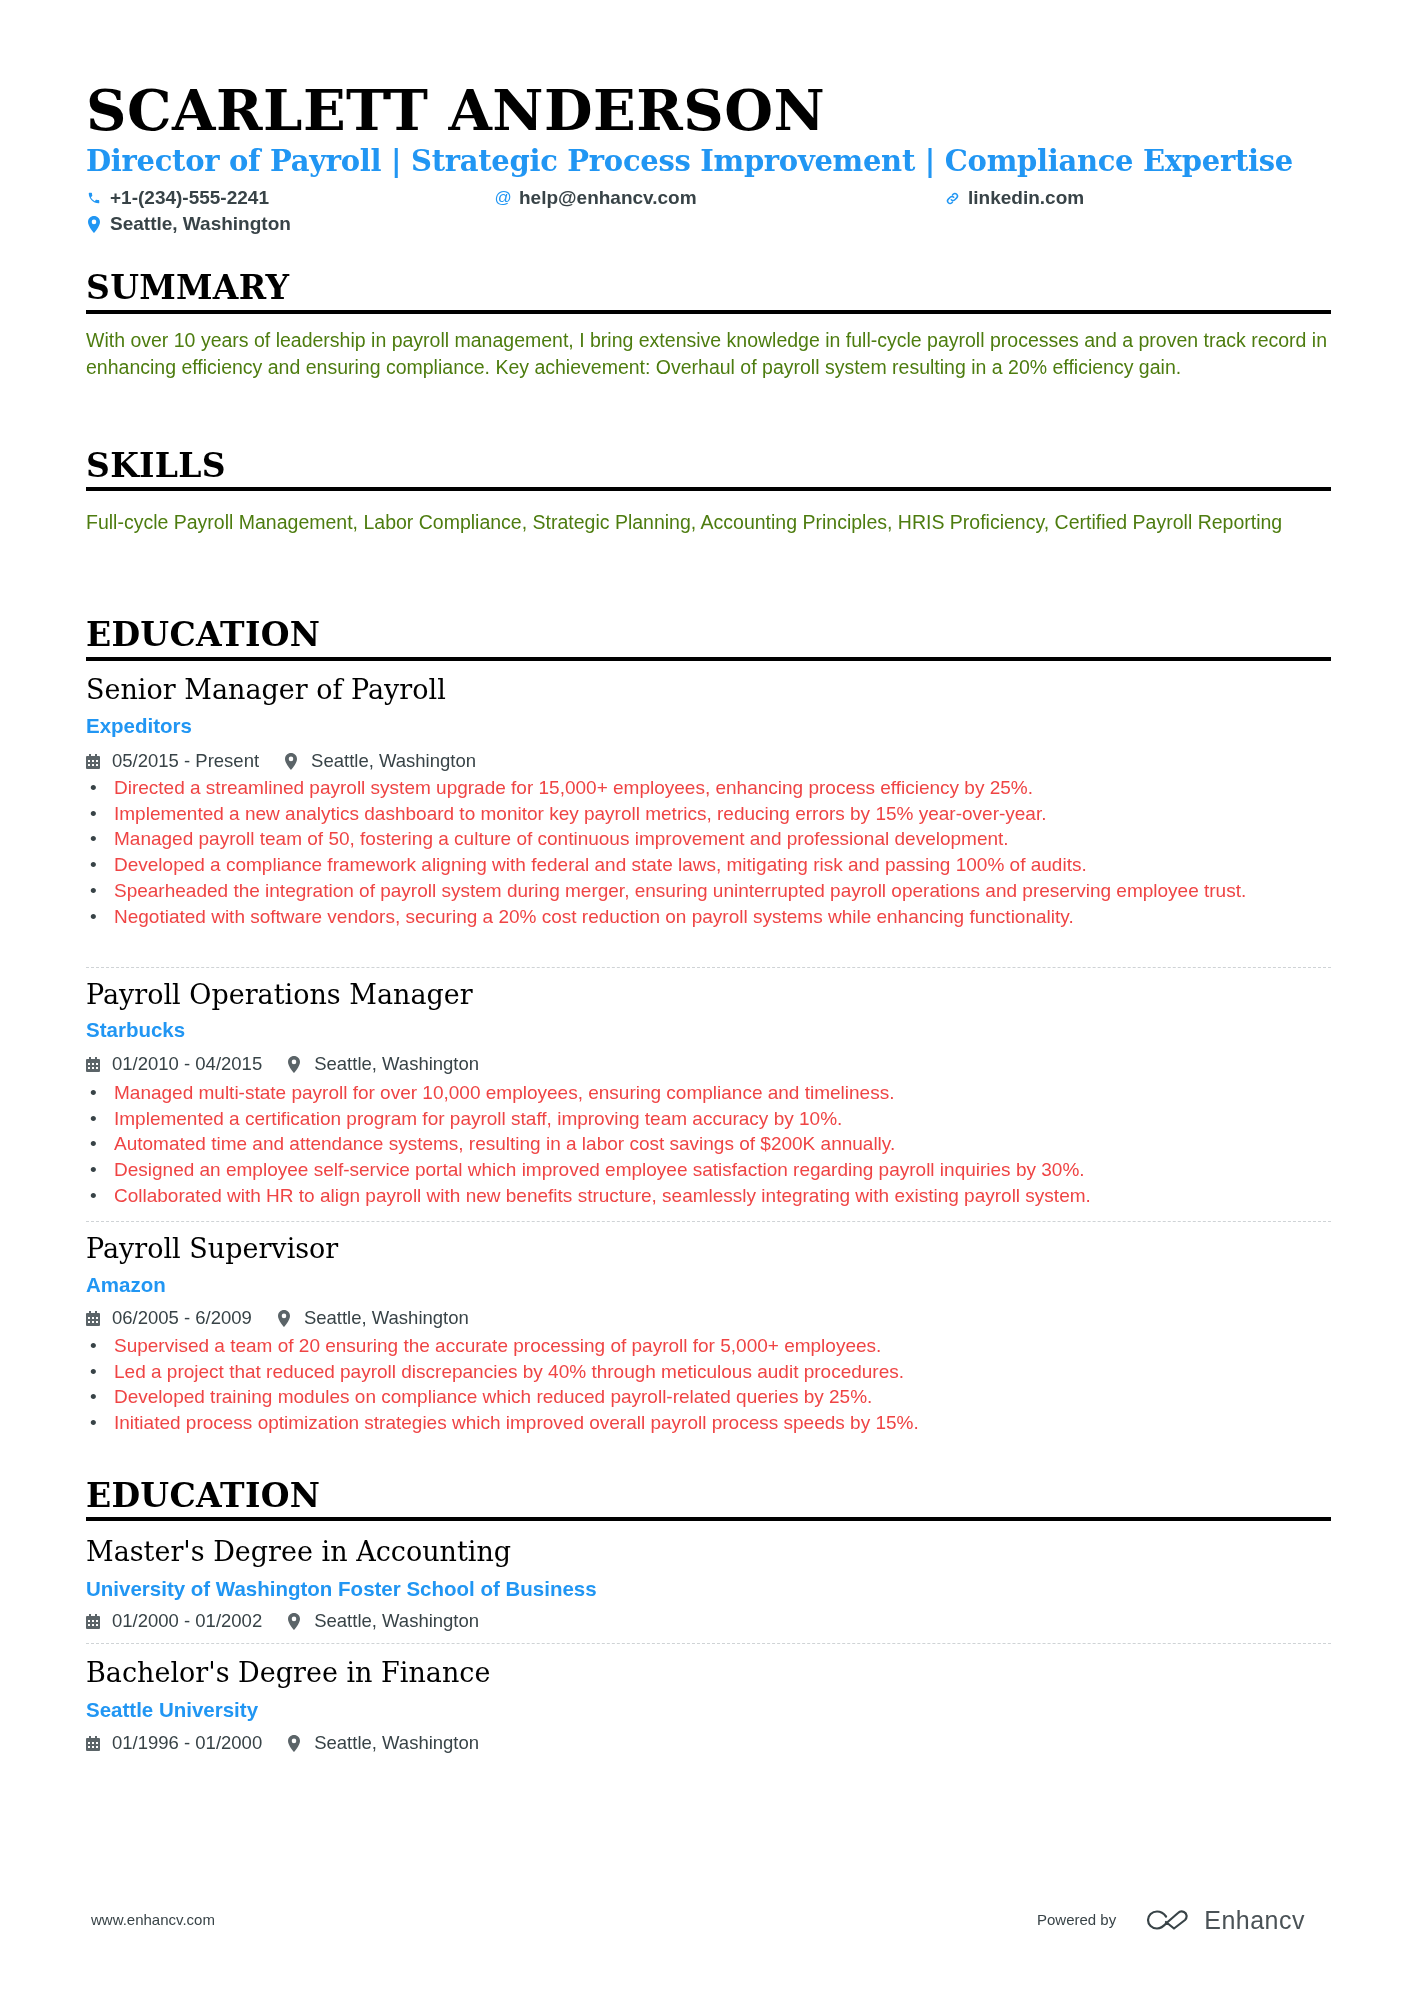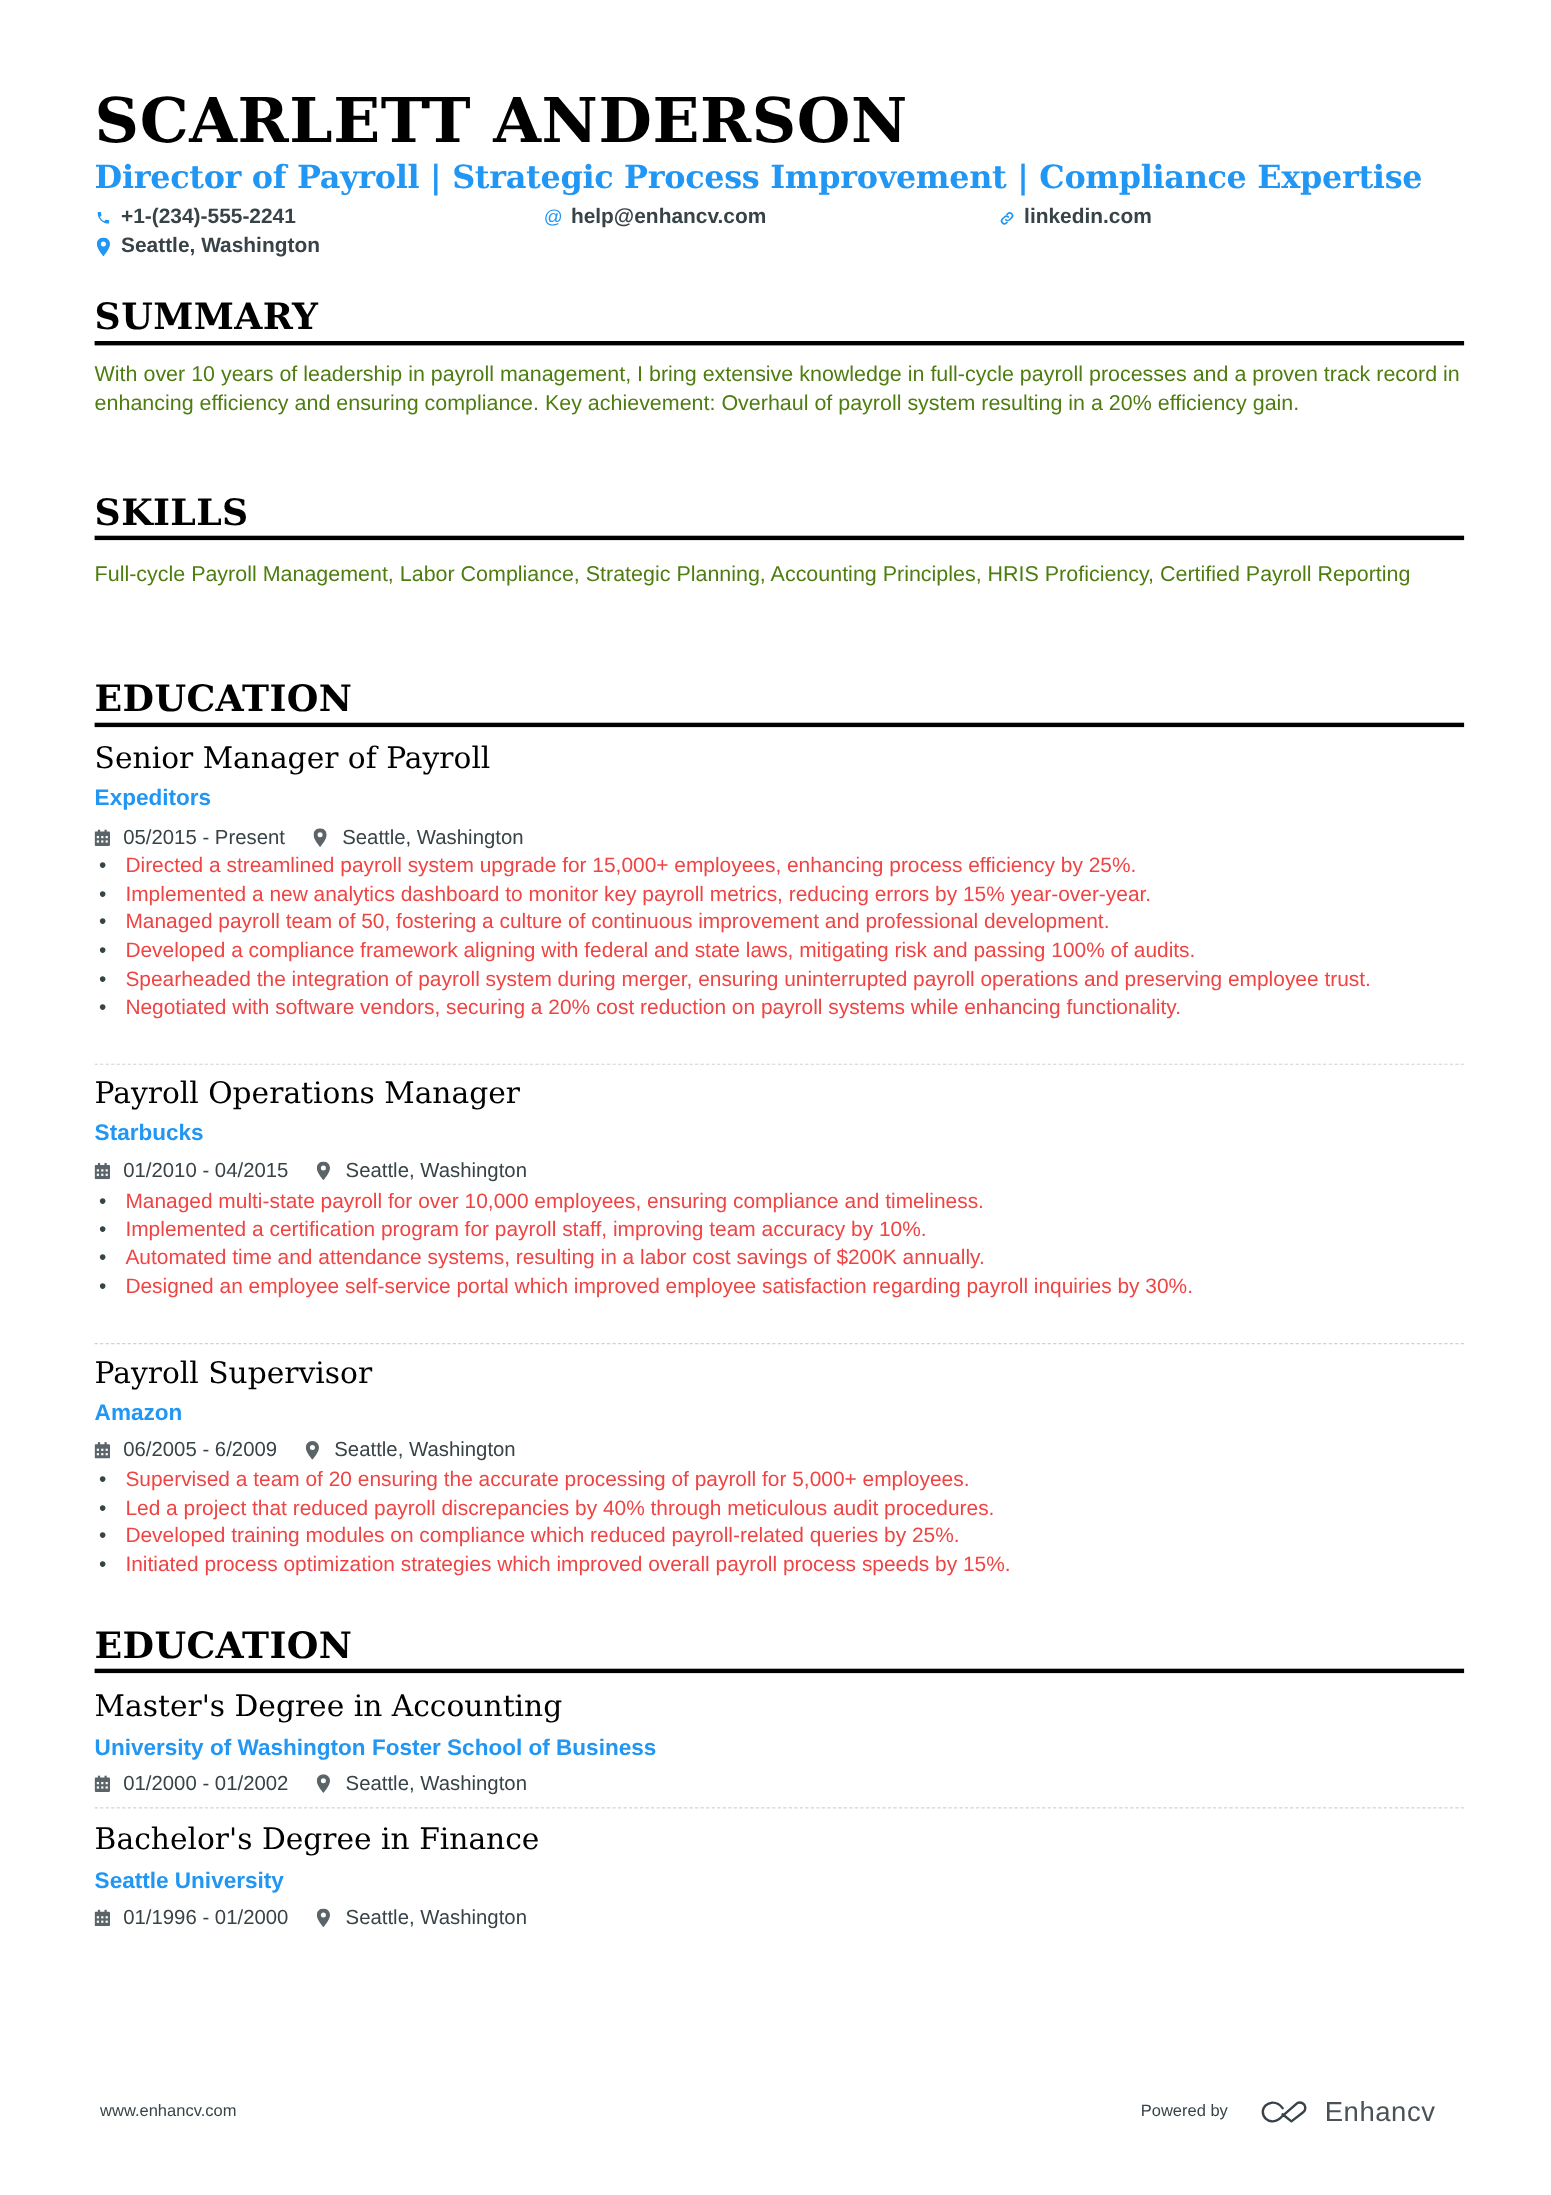--- a/index.html
+++ b/index.html
@@ -56,21 +56,21 @@
         </svg>
     </span>
     <span>+1-(234)-555-2241</span>
   </div>
 
   <div class="contact" style="left:409px; top:186px;">
     <span class="ic" style="font-size:17px; font-weight:normal; color:#2196F3;">@</span>
     <span>help@enhancv.com</span>
   </div>
 
-  <div class="contact" style="left:821px; top:186px;justify-content:center;">
+  <div class="contact" style="left:858px; top:186px;justify-content:center;">
     <span class="ic">
       <svg width="15" height="15" viewBox="0 0 24 24" fill="none" stroke="#2196F3" stroke-width="2.4" stroke-linecap="round">
           <path d="M10 14a4 4 0 0 0 5.7 0l3-3a4 4 0 0 0-5.7-5.7l-1 1"></path>
           <path d="M14 10a4 4 0 0 0-5.7 0l-3 3a4 4 0 0 0 5.7 5.7l1-1"></path>
         </svg>
     </span>
     <span>linkedin.com</span>
   </div>
 
   <div class="contact" style="left:0; top:212px;">
@@ -155,20 +155,21 @@
           <path fill="#5b6468" d="M6 0C2.7 0 0 2.6 0 5.9 0 10.3 6 17 6 17s6-6.7 6-11.1C12 2.6 9.3 0 6 0zm0 8.2a2.3 2.3 0 1 1 0-4.6 2.3 2.3 0 0 1 0 4.6z"></path>
         </svg>
     </span>
     <span>Seattle, Washington</span>
   </div>
   <ul class="bullets" style="top:1080px;">
     <li>Managed multi-state payroll for over 10,000 employees, ensuring compliance and timeliness.</li>
     <li>Implemented a certification program for payroll staff, improving team accuracy by 10%.</li>
     <li>Automated time and attendance systems, resulting in a labor cost savings of $200K annually.</li>
     <li>Designed an employee self-service portal which improved employee satisfaction regarding payroll inquiries by 30%.</li>
+    <li>Collaborated with HR to align payroll with new benefits structure, seamlessly integrating with existing payroll system.</li>
   </ul>
   <div class="divider" style="top:1221px;"></div>
 
   <div class="job-title" style="top:1232px;">Payroll Supervisor</div>
   <div class="company" style="top:1272px;">Amazon</div>
   <div class="meta" style="top:1306px;">
     <span class="ic">
       <svg width="14" height="15" viewBox="0 0 14 15">
           <rect x="0" y="2" width="14" height="13" rx="1" fill="#5b6468"></rect>
           <rect x="3" y="0" width="2" height="3" fill="#5b6468"></rect>

